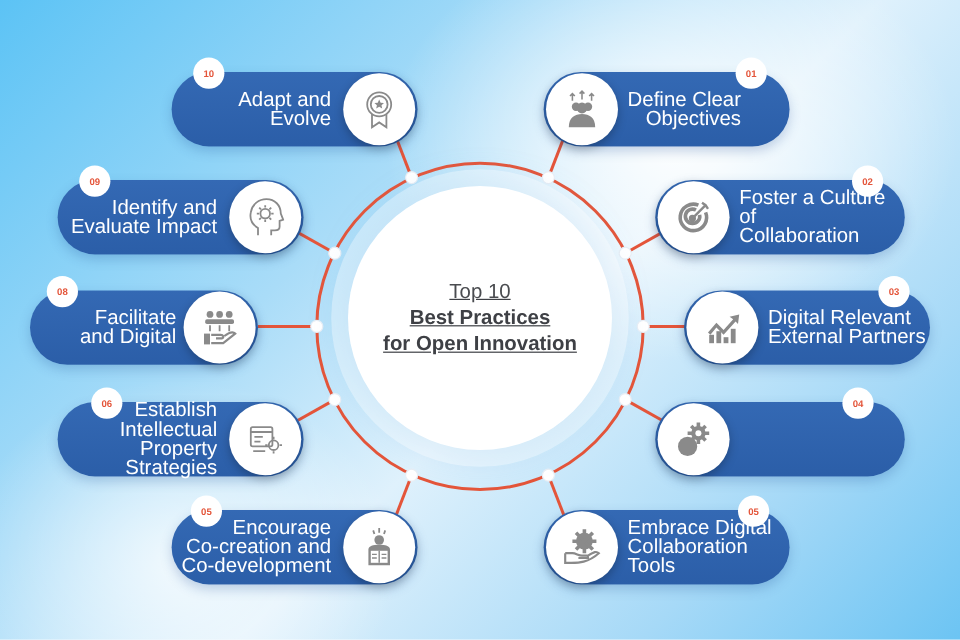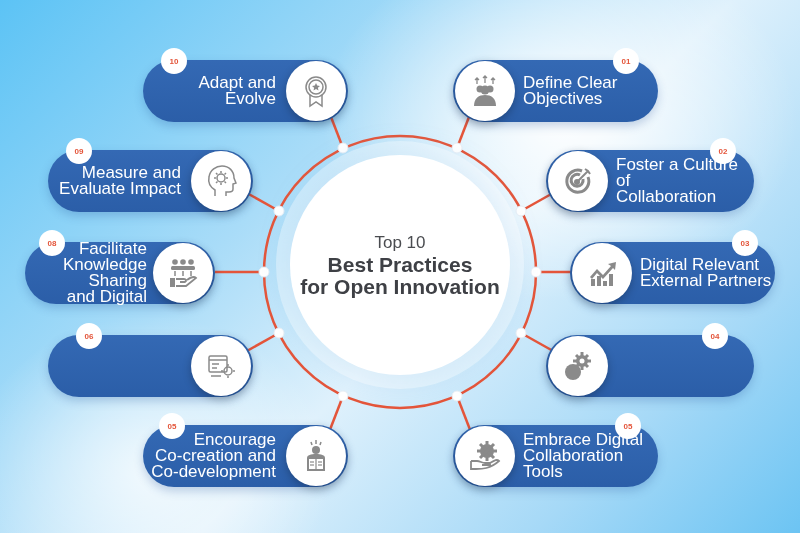--- a/index.html
+++ b/index.html
@@ -12,24 +12,24 @@
       radial-gradient(ellipse 260px 220px at 150px 470px, rgba(255,255,255,0.75), rgba(255,255,255,0) 70%),
       linear-gradient(135deg, #5cc3f5 0%, #a9dcf8 35%, #dff1fc 55%, #a6d9f7 80%, #6cc4f3 100%);
   }
   svg.links { position:absolute; left:0; top:0; width:800px; height:533px; }
   .center {
     position:absolute; left:290px; top:155px; width:220px; height:220px;
     border-radius:50%;
     background:#fff;
     box-shadow:0 0 0 14px rgba(255,255,255,0.35), 0 0 30px rgba(120,180,230,0.35);
     display:flex; flex-direction:column; align-items:center; justify-content:center;
-    text-align:center; color:#3e4045;
+    text-align:center; color:#3e4045;text-decoration:underline;
   }
   .center .t1 { font-size:17px; font-weight:400; line-height:22px; color:#4a4c50; }
-  .center .t2, .center .t3 { font-size:21px; font-weight:700; line-height:22px; }
+  .center .t2, .center .t3 { font-size:17px; font-weight:700; line-height:22px; }
   .pill {
     position:absolute; height:62px; border-radius:31px;
     background:linear-gradient(180deg, #3469b4 0%, #2b5ea8 100%);
     box-shadow:0 4px 10px rgba(30,80,150,0.25);
     color:#fff;
   }
   .pill .label {
     position:absolute; top:0; height:62px; display:flex; flex-direction:column; justify-content:center;
     font-size:17px; line-height:16px; font-weight:400;
   }
@@ -86,21 +86,21 @@
 <div class="pill right" style="left:453px; top:60px; width:205px;">
   <div class="icon-circle" style="left:2px;">
     <svg width="34" height="34" viewBox="0 0 34 34" fill="#8a8a8a">
       <path d="M9 10 L9 4 M7 6 L9 4 L11 6 M17 9 L17 2 M15 4 L17 2 L19 4 M25 10 L25 4 M23 6 L25 4 L27 6" stroke="#8a8a8a" stroke-width="1.3" fill="none"></path>
       <circle cx="12" cy="15" r="3.5"></circle>
         <circle cx="22" cy="15" r="3.5"></circle>
         <circle cx="17" cy="16" r="4.5"></circle>
       <path d="M6 32 C6 24 11 21 17 21 C23 21 28 24 28 32 Z"></path>
     </svg>
   </div>
-  <div class="label" style="left:70px;">
+  <div class="label" style="left:70px;text-align:right;">
     <span>Define Clear</span>
     <span>Objectives</span>
   </div>
   <div class="badge" style="left:160px;">01</div>
 </div>
 
 <div class="pill right" style="left:546px; top:150px; width:208px;">
   <div class="icon-circle" style="left:2px;">
     <svg width="32" height="32" viewBox="0 0 32 32" fill="none" stroke="#8a8a8a" stroke-width="3">
       <path d="M26 12 A11 11 0 1 1 20 6"></path>
@@ -188,20 +188,25 @@
           <line x1="9" y1="26" x2="13" y2="26"></line>
           <line x1="17" y1="23" x2="21" y2="23"></line>
           <line x1="17" y1="26" x2="21" y2="26"></line>
         </g>
     </svg>
   </div>
   <div class="badge" style="left:16px;">05</div>
 </div>
 
 <div class="pill left" style="left:48px; top:335px; width:205px;">
+  <div class="label" style="right:72px;">
+    <span>Establish</span>
+    <span>Intellectual Property</span>
+    <span>Strategies</span>
+  </div>
   <div class="icon-circle" style="right:2px;">
     <svg width="32" height="32" viewBox="0 0 32 32" fill="none" stroke="#8a8a8a" stroke-width="1.5">
       <rect x="4" y="6" width="18" height="16" rx="1.5"></rect>
       <line x1="4" y1="10" x2="22" y2="10"></line>
       <line x1="7" y1="14" x2="14" y2="14"></line>
         <line x1="7" y1="18" x2="12" y2="18"></line>
       <circle cx="23" cy="21" r="4"></circle>
       <g>
           <line x1="23" y1="14" x2="23" y2="16"></line>
           <line x1="23" y1="26" x2="23" y2="28"></line>
@@ -210,40 +215,39 @@
         </g>
       <line x1="6" y1="26" x2="16" y2="26"></line>
     </svg>
   </div>
   <div class="badge" style="left:28px;">06</div>
 </div>
 
 <div class="pill left" style="left:25px; top:242px; width:190px;">
   <div class="label" style="right:68px;">
     <span>Facilitate</span>
-    <span>Knowledge Sharing</span>
     <span>and Digital</span>
   </div>
   <div class="icon-circle" style="right:2px;">
     <svg width="34" height="34" viewBox="0 0 34 34" fill="#8a8a8a">
       <circle cx="9" cy="6" r="2.8"></circle>
         <circle cx="17" cy="6" r="2.8"></circle>
         <circle cx="25" cy="6" r="2.8"></circle>
       <rect x="5" y="10" width="24" height="4" rx="1.5"></rect>
       <path d="M9 15 L9 20 M17 15 L17 20 M25 15 L25 20" stroke="#8a8a8a" stroke-width="1.5"></path>
       <rect x="4" y="22" width="5" height="9"></rect>
       <path d="M10 23 L18 23 C20 23 21 25 19 26 L14 26 M10 30 L20 30 L30 22 C28 20 25 21 21 24" stroke="#8a8a8a" stroke-width="1.8" fill="none"></path>
     </svg>
   </div>
   <div class="badge" style="left:14px;">08</div>
 </div>
 
 <div class="pill left" style="left:48px; top:150px; width:205px;">
   <div class="label" style="right:72px;">
-    <span>Measure and</span>
+    <span>Identify and</span>
     <span>Evaluate Impact</span>
   </div>
   <div class="icon-circle" style="right:2px;">
     <svg width="32" height="34" viewBox="0 0 32 34" fill="none" stroke="#8a8a8a" stroke-width="1.5">
       <path d="M10 32 L10 26 C5 23 3 18 4 13 C5 6 11 2 17 2 C24 2 29 7 29 14 L31 19 L28 20 L28 25 C28 27 26 28 24 28 L21 28 L21 32"></path>
       <circle cx="16" cy="14" r="4"></circle>
       <g>
           <line x1="16" y1="7" x2="16" y2="9"></line>
           <line x1="16" y1="19" x2="16" y2="21"></line>
           <line x1="9" y1="14" x2="11" y2="14"></line>

